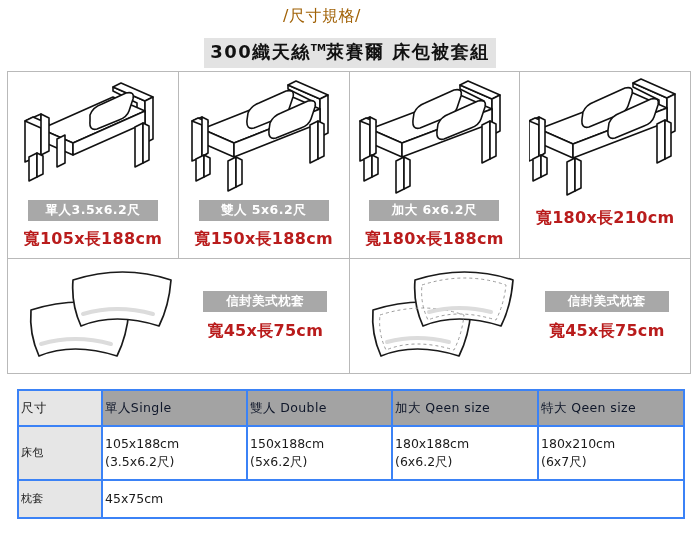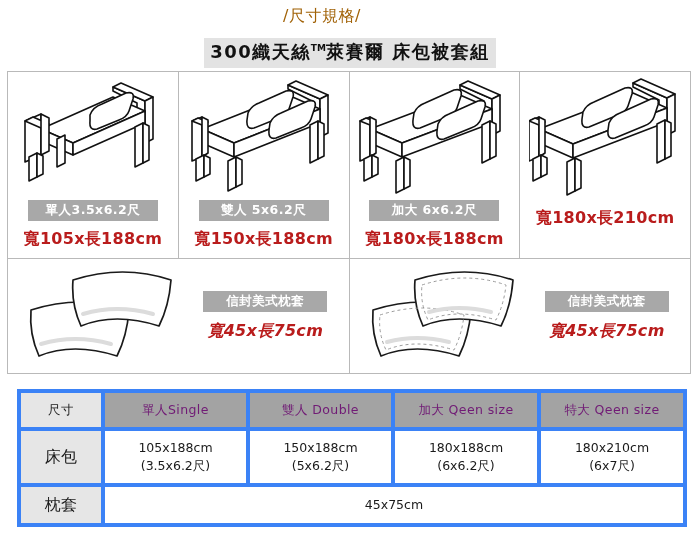--- a/index.html
+++ b/index.html
@@ -134,56 +134,55 @@
     flex: 1 1 auto;
     text-align: center;
     padding-right: 6px;
   }
   .pillow-text .size-badge {
     display: inline-block;
     width: 124px;
   }
   .pillow-text .size-dims {
     margin-top: 9px;
-    font-style: italic;
   }
 
   
   .spec-table {
     position: absolute;
     left: 17px;
     top: 389px;
     width: 666px;
     border-collapse: collapse;
     table-layout: fixed;
     font-size: 12.5px;
   }
   .spec-table td, .spec-table th {
-    border: 4px solid #3b82f6;
-    text-align: center;
+    border: 2px solid #3b82f6;
+    text-align: left;
     vertical-align: middle;
-    padding: 4px 18px;
+    padding: 4px 2px;
     line-height: 1.45;
     font-weight: normal;
     color: #1a1a1a;
   }
   .spec-table thead th {
     background: #a3a3a3;
-    color: #701a75;
+    color: #0f172a;
     font-size: 12.5px;
     letter-spacing: 0.4px;
     height: 26px;
   }
   .spec-table thead th.corner {
     background: #e6e6e6;
     color: #1a1a1a;
   }
   .spec-table td.rowhead {
     background: #e6e6e6;
-    font-size: 16px;
+    font-size: 11px;
     letter-spacing: 0.2px;
   }
   .spec-table tr.r-bed td { height: 44px; }
   .spec-table tr.r-quilt td { height: 28px; }
   .spec-table tr.r-pillow td { height: 28px; }
   .cellline { display: block; }
 </style>
 </head>
 <body>
 

